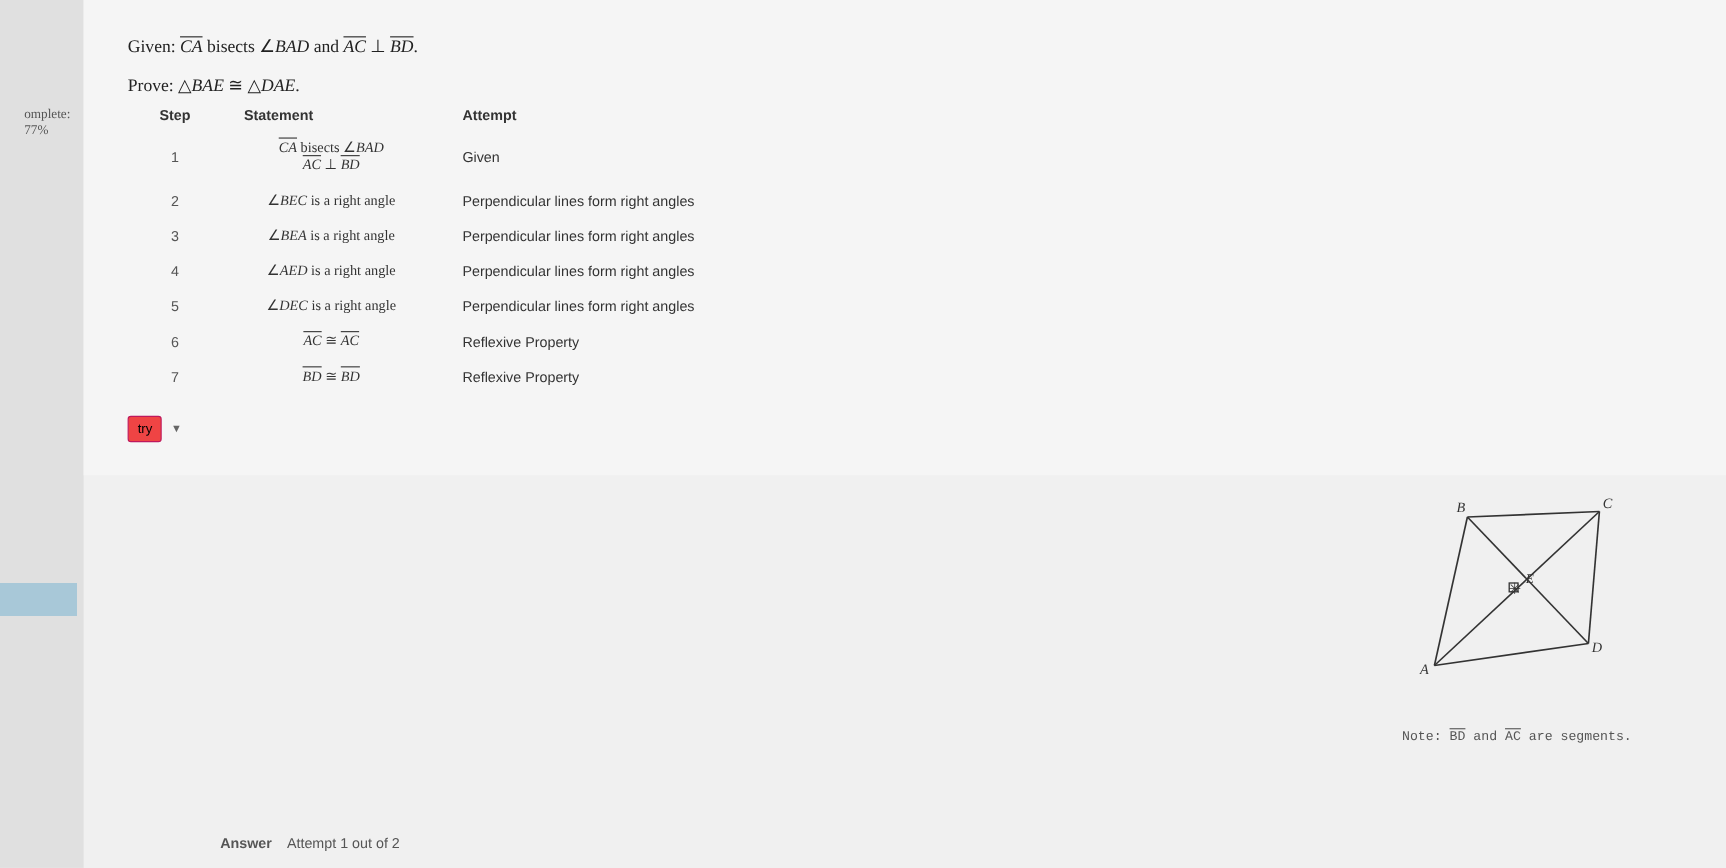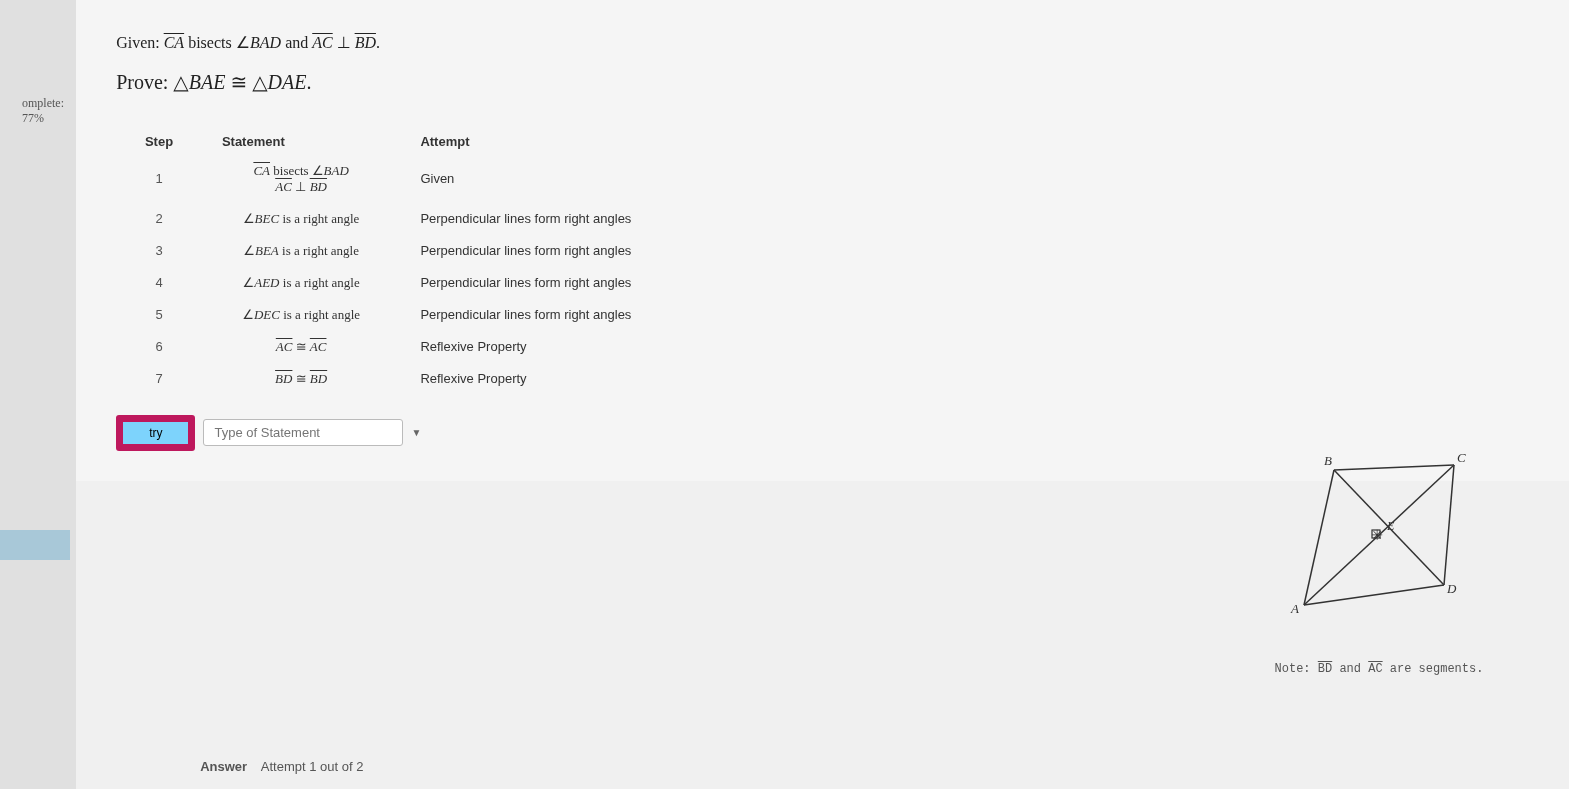--- a/index.html
+++ b/index.html
@@ -43,23 +43,22 @@
       margin-bottom: 12px;
       font-family: Arial, sans-serif;
     }
     .given-text {
       font-size: 16px;
       color: #222;
       margin-bottom: 10px;
       line-height: 1.6;
     }
     .prove-text {
-      font-size: 20px;
+      font-size: 16px;
       color: #222;
-      margin-bottom: 30px;
       line-height: 1.6;
     }
     .overline { text-decoration: overline; }
     .math-italic { font-style: italic; }
     table {
       border-collapse: collapse;
       width: 600px;
       margin-bottom: 20px;
     }
     th {
@@ -80,24 +79,24 @@
     td.step-num { text-align: center; color: #555; font-family: Arial, sans-serif; }
     td.statement-col { text-align: center; }
     td.reason-col { font-family: Arial, sans-serif; font-size: 13px; }
     .input-row {
       display: flex;
       align-items: center;
       gap: 8px;
       margin-top: 10px;
     }
     .try-btn {
-      background: #7dd3fc;
-      border: 7px solid #be185d;
+      background: #ef4444;
+      border: 1px solid #be185d;
       border-radius: 3px;
-      padding: 4px 26px;
+      padding: 4px 8px;
       font-size: 12px;
       cursor: pointer;
       font-family: Arial, sans-serif;
     }
     .statement-input {
       border: 1px solid #bbb;
       border-radius: 3px;
       padding: 5px 10px;
       font-size: 13px;
       width: 200px;
@@ -206,21 +205,20 @@
           <td class="statement-col">
             <span class="overline math-italic">BD</span> ≅ <span class="overline math-italic">BD</span>
           </td>
           <td class="reason-col">Reflexive Property</td>
         </tr>
       </tbody>
     </table>
 
     <div class="input-row">
       <button class="try-btn">try</button>
-      <input class="statement-input" type="text" placeholder="Type of Statement" style="">
       <span class="dropdown-arrow">▼</span>
     </div>
   </div>
 
   <div style="position: absolute; right: 80px; top: 420px;">
     <svg width="220" height="230" viewBox="0 0 220 230">
 
       <line x1="35" y1="185" x2="65" y2="50" stroke="#333" stroke-width="1.5"></line>
       <line x1="65" y1="50" x2="185" y2="45" stroke="#333" stroke-width="1.5"></line>
       <line x1="185" y1="45" x2="175" y2="165" stroke="#333" stroke-width="1.5"></line>

